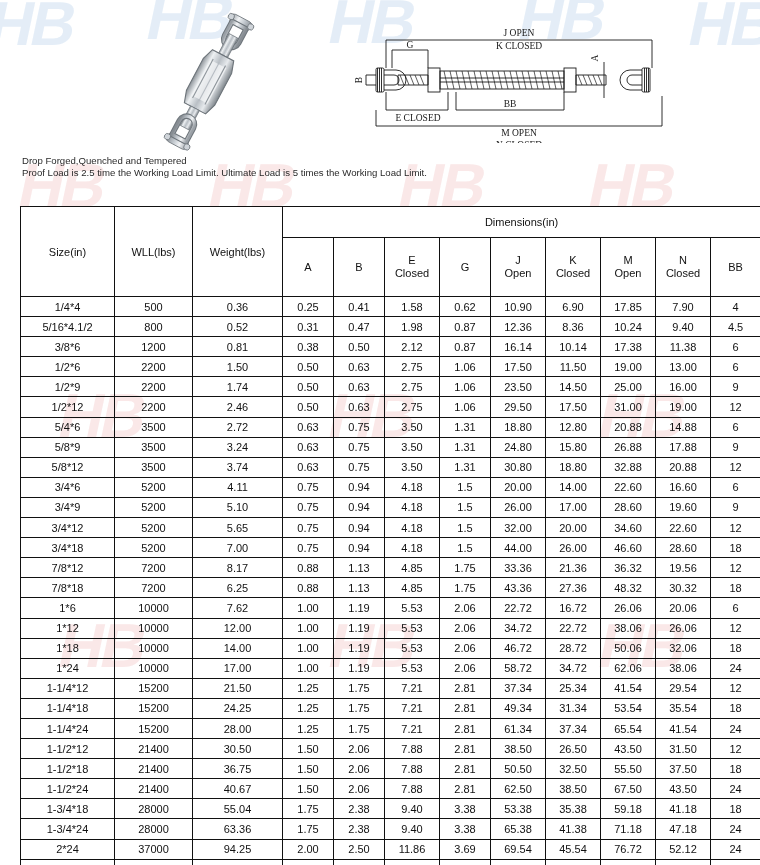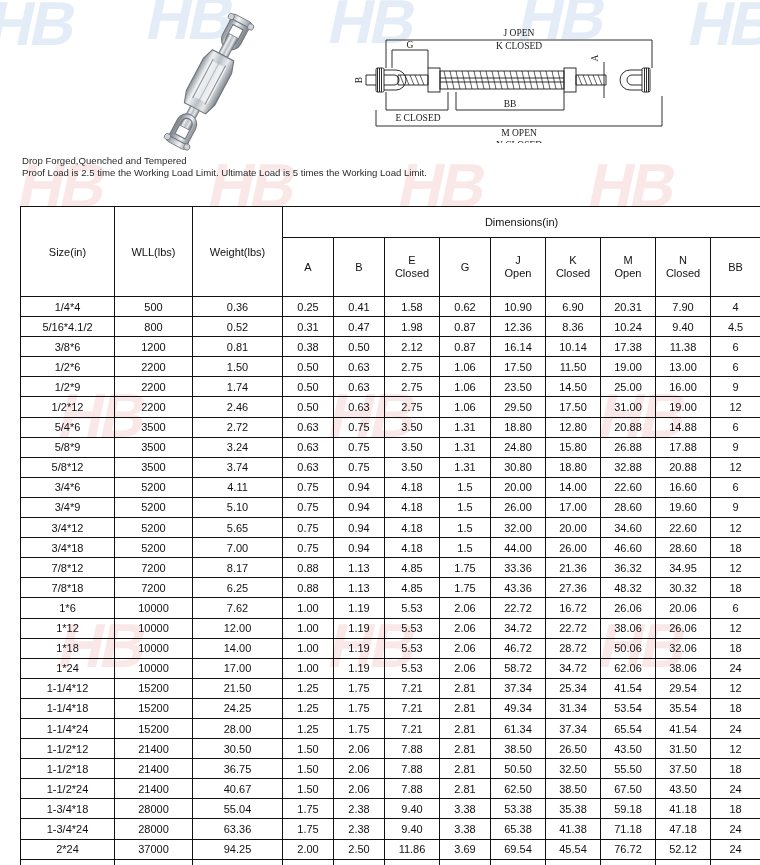--- a/index.html
+++ b/index.html
@@ -355,21 +355,21 @@
         <tr>
           <td>1/4*4</td>
           <td>500</td>
           <td>0.36</td>
           <td>0.25</td>
           <td>0.41</td>
           <td>1.58</td>
           <td>0.62</td>
           <td>10.90</td>
           <td>6.90</td>
-          <td>20.31</td>
+          <td>17.85</td>
           <td>7.90</td>
           <td>4</td>
         </tr>
         <tr>
           <td>5/16*4.1/2</td>
           <td>800</td>
           <td>0.52</td>
           <td>0.31</td>
           <td>0.47</td>
           <td>1.98</td>
@@ -538,21 +538,21 @@
           <td>7/8*12</td>
           <td>7200</td>
           <td>8.17</td>
           <td>0.88</td>
           <td>1.13</td>
           <td>4.85</td>
           <td>1.75</td>
           <td>33.36</td>
           <td>21.36</td>
           <td>36.32</td>
-          <td>34.95</td>
+          <td>19.56</td>
           <td>12</td>
         </tr>
         <tr>
           <td>7/8*18</td>
           <td>7200</td>
           <td>6.25</td>
           <td>0.88</td>
           <td>1.13</td>
           <td>4.85</td>
           <td>1.75</td>

